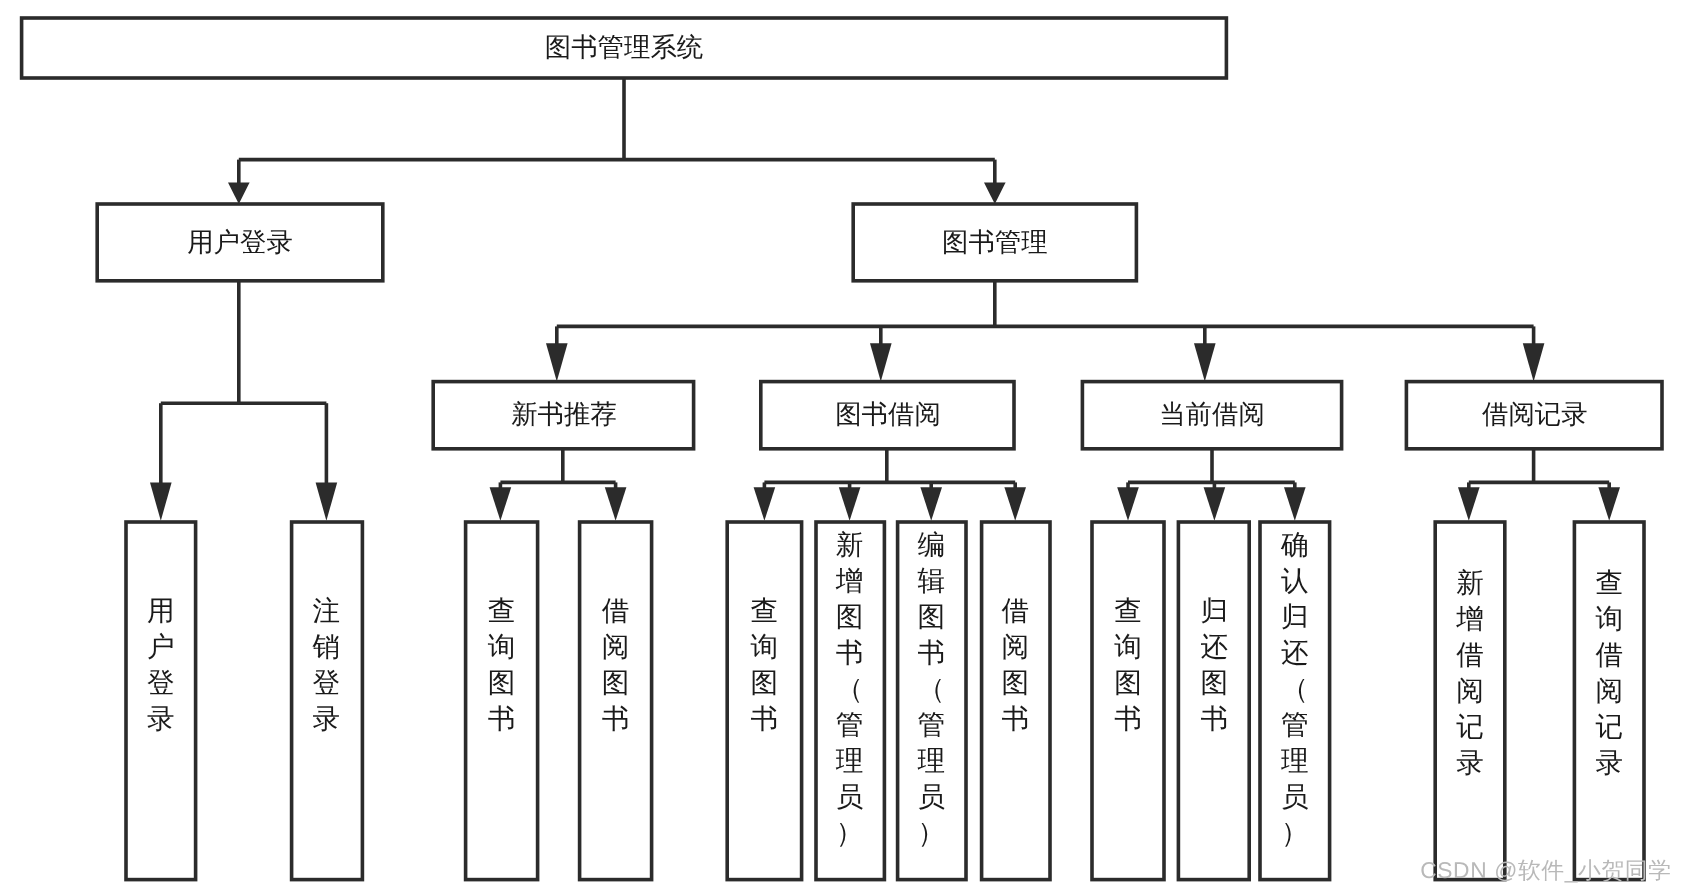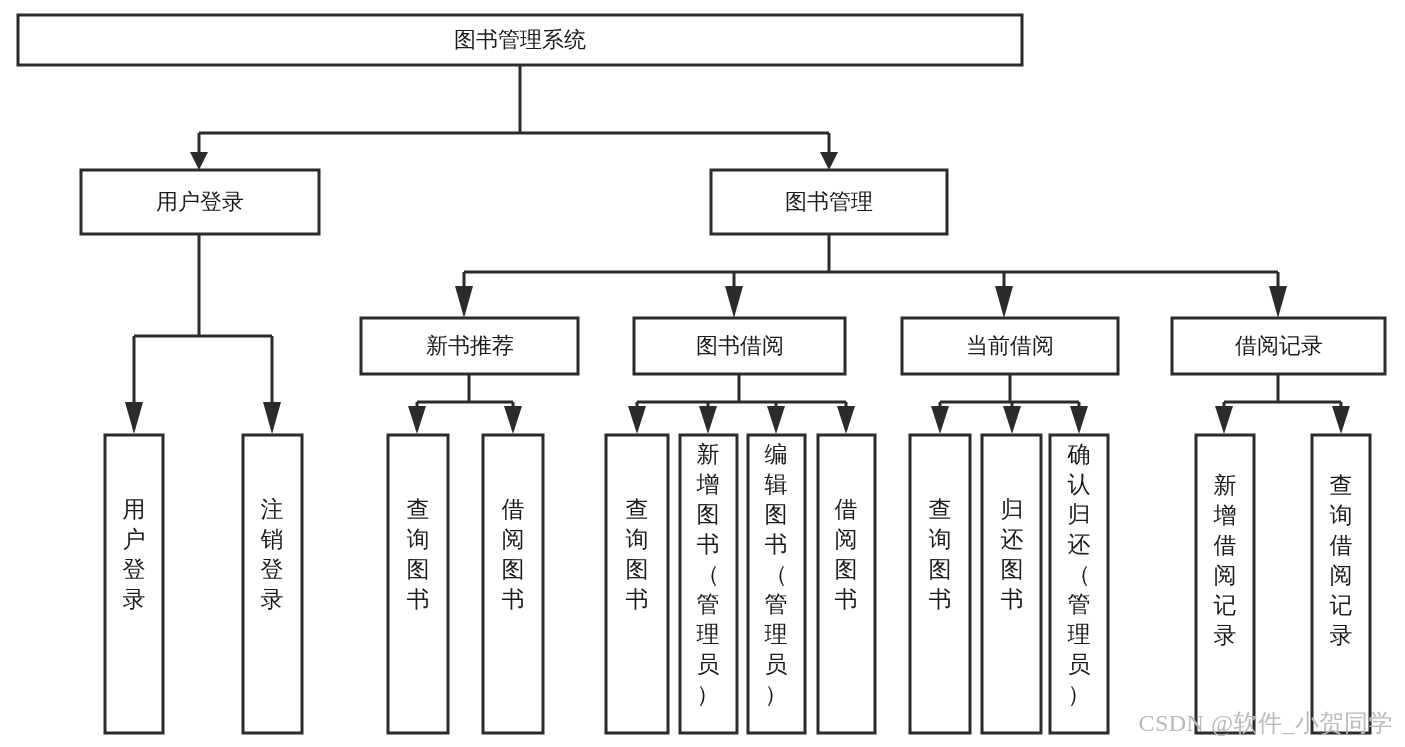--- a/index.html
+++ b/index.html
@@ -43,22 +43,22 @@
     fill: none;
   }
   .arrow-head {
     fill: #2b2b2b;
     stroke: none;
   }
   .watermark {
     position: absolute;
     right: 12px;
     bottom: 8px;
-    font-family: Liberation Serif, serif;
-    font-size: 24px;
+    font-family: Liberation Sans, sans-serif;
+    font-size: 19px;
     color: #b9b9b9;
     white-space: nowrap;
     letter-spacing: 0.5px;
     pointer-events: none;
   }
 </style>
 </head>
 <body>
 
 <svg id="diagram" viewBox="0 0 1405 747" xmlns="http://www.w3.org/2000/svg">

